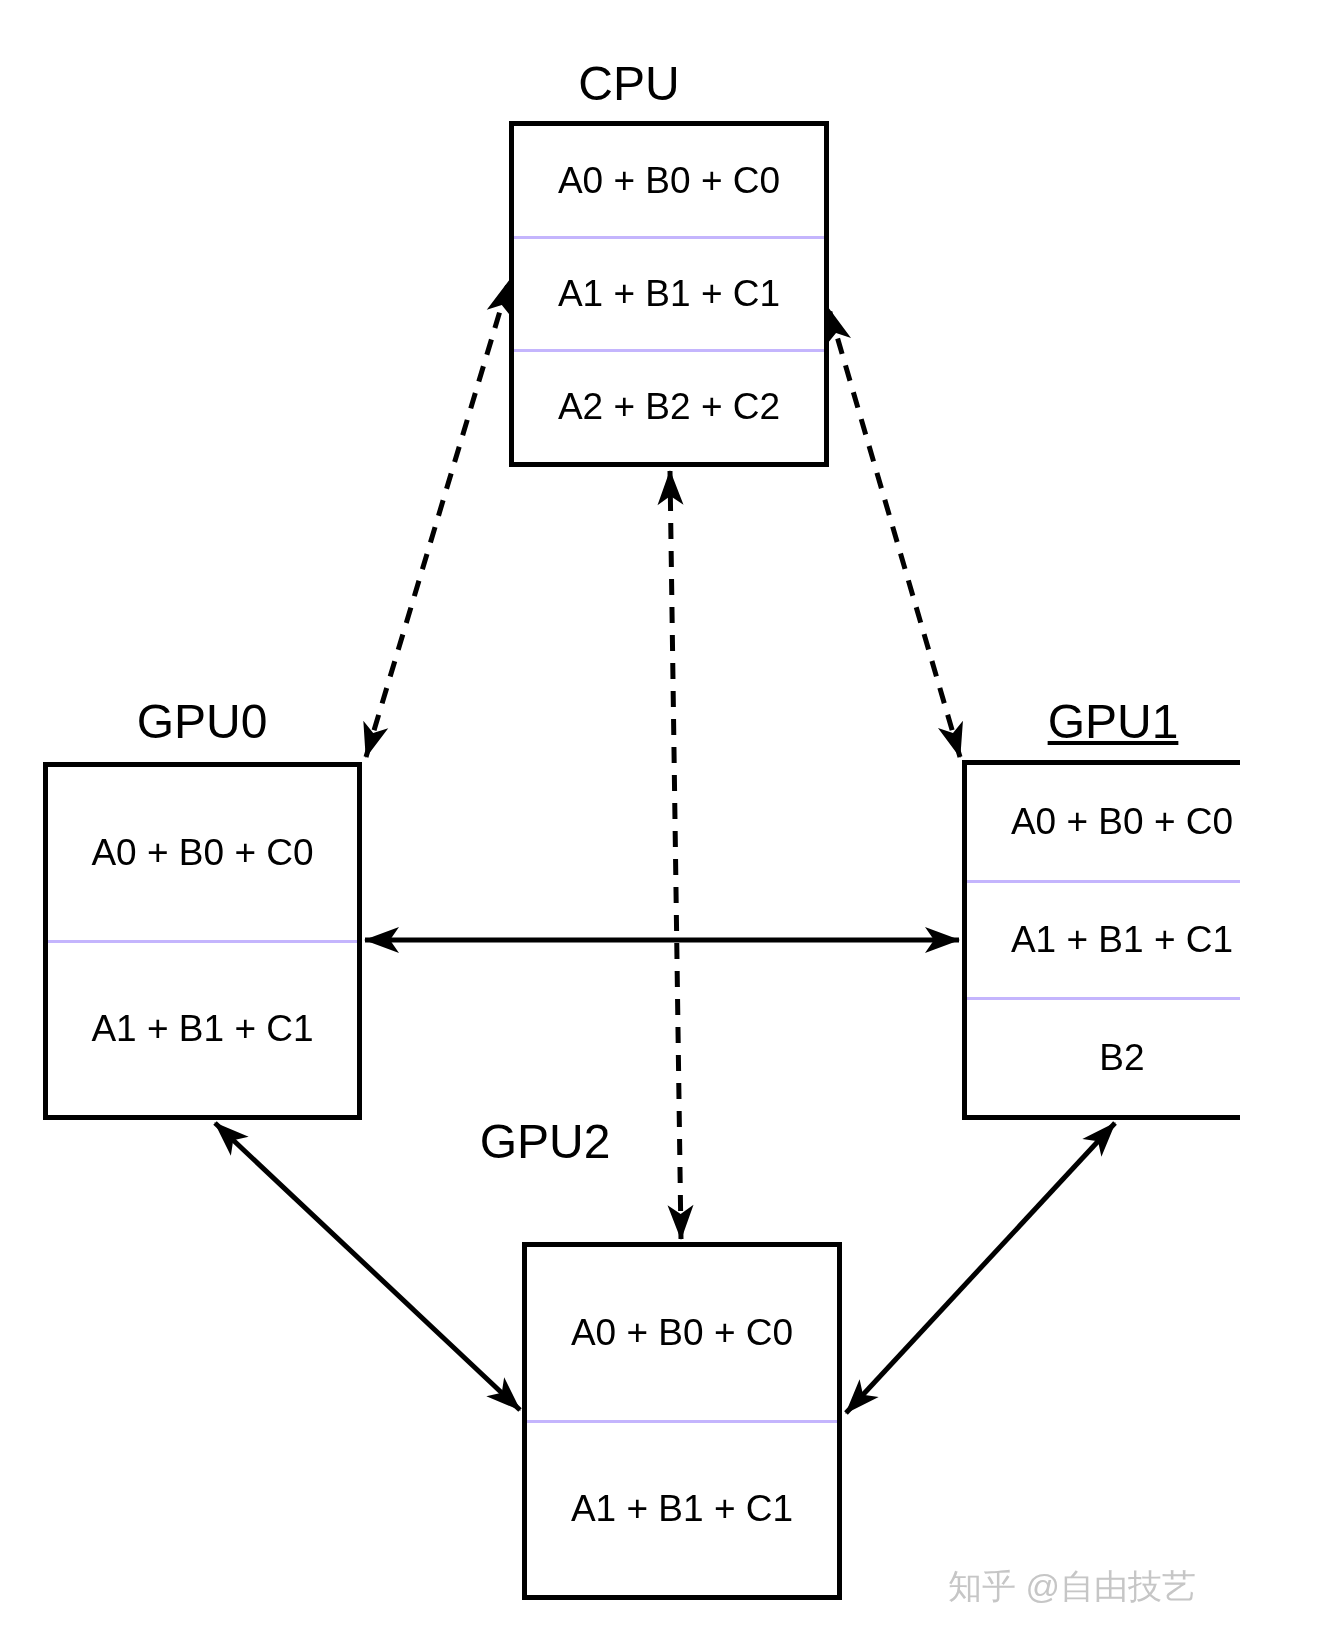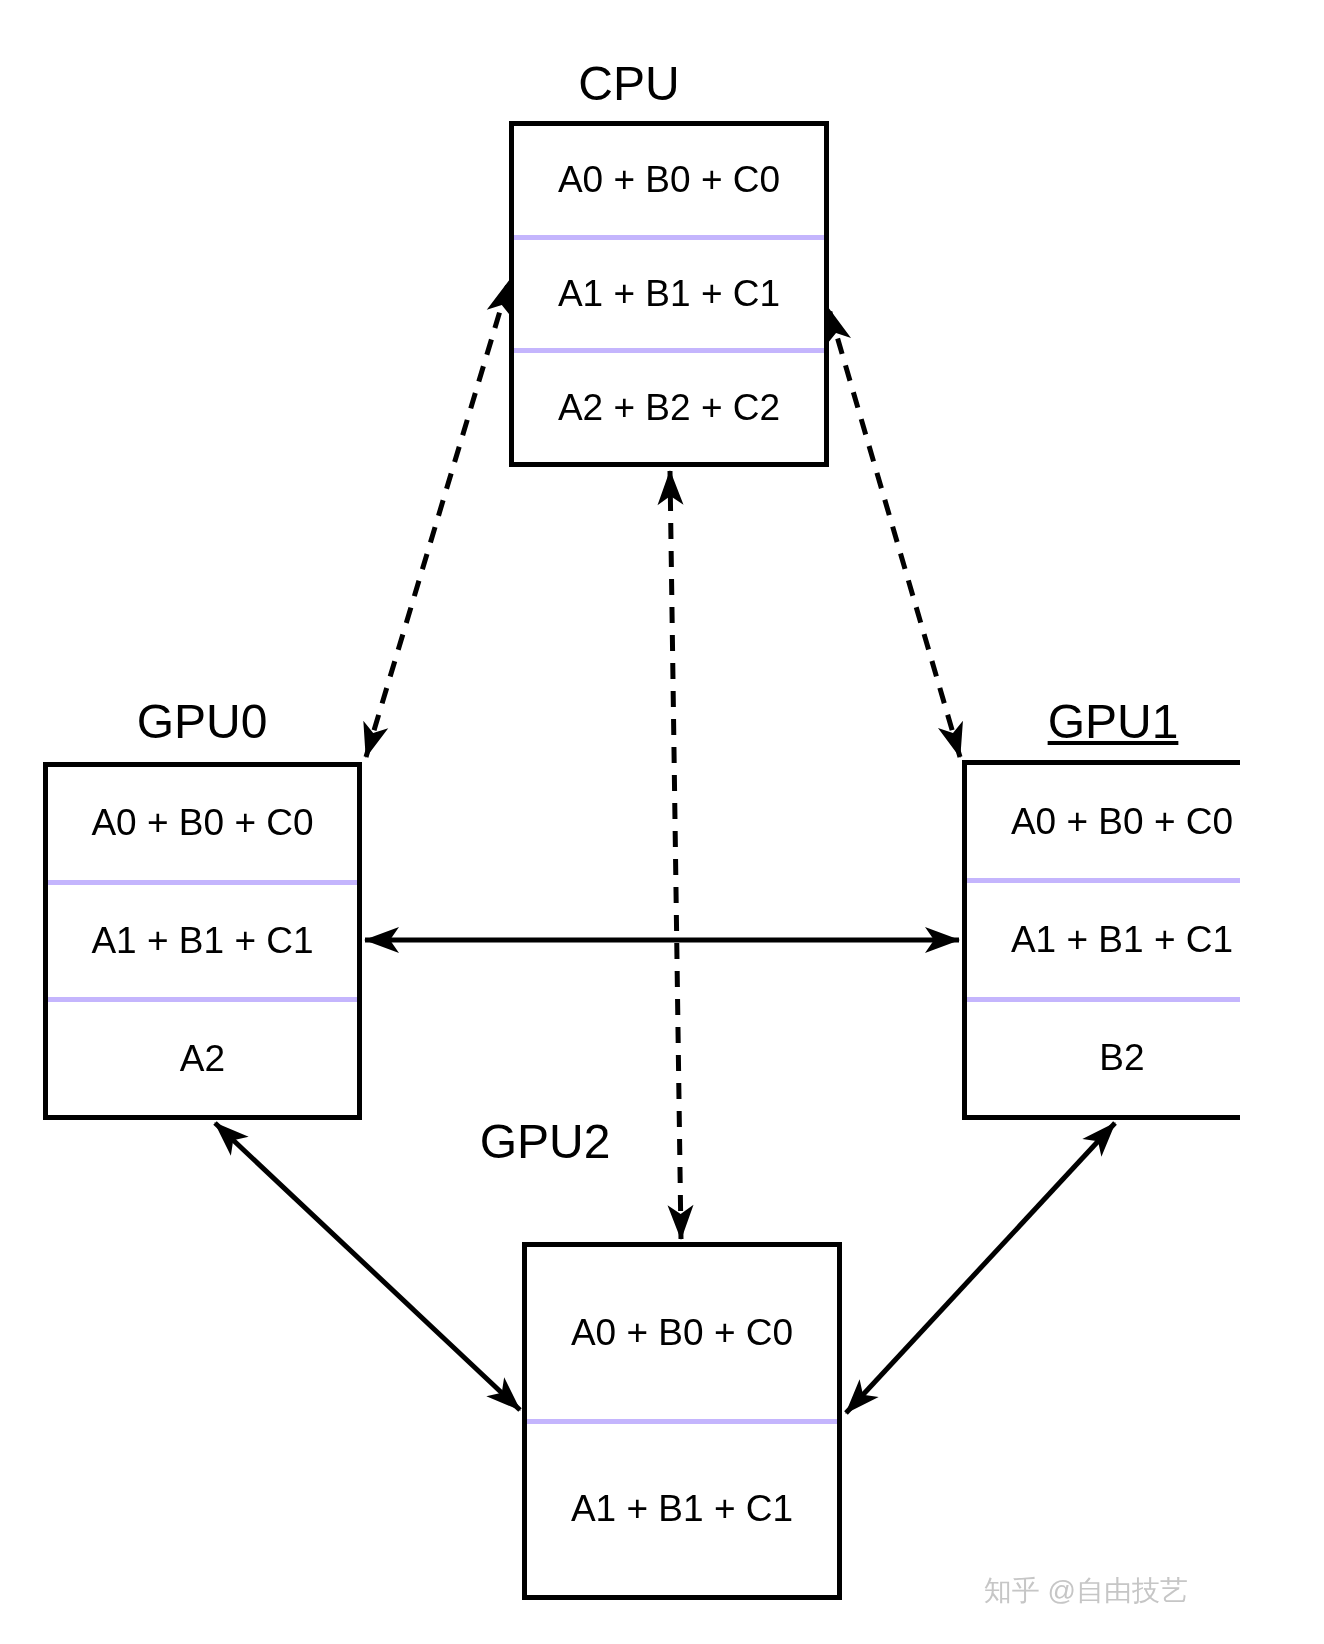--- a/index.html
+++ b/index.html
@@ -35,41 +35,41 @@
   }
   .box .row {
     flex: 1 1 0;
     display: flex;
     align-items: center;
     justify-content: center;
     font-size: 37px;
     white-space: nowrap;
   }
   .box .row + .row {
-    border-top: 5px solid #c4b5fd;
+    border-top: 3px solid #c4b5fd;
   }
   svg.arrows {
     position: absolute;
     left: 0;
     top: 0;
     pointer-events: none;
   }
   svg.arrows line {
     stroke: #000000;
     stroke-width: 5;
     fill: none;
   }
   svg.arrows line.dashed {
     stroke-dasharray: 16 12;
   }
   .watermark {
     position: absolute;
-    right: 52px;
+    right: 44px;
     bottom: 34px;
-    font-size: 28px;
+    font-size: 34px;
     color: #c6c6c6;
     text-shadow: 2px 2px 1px #ffffff;
     white-space: nowrap;
   }
 </style>
 </head>
 <body>
 
 <div class="canvas">
 
@@ -77,21 +77,20 @@
   <div class="box" style="left:509px; top:121px; width:320px; height:346px;">
     <div class="row">A0 + B0 + C0</div>
     <div class="row">A1 + B1 + C1</div>
     <div class="row">A2 + B2 + C2</div>
   </div>
 
   <div class="node-label" style="left:161px; top:696px;margin-left:41px;">GPU0</div>
   <div class="box" style="left:43px; top:762px; width:319px; height:358px;">
     <div class="row">A0 + B0 + C0</div>
     <div class="row">A1 + B1 + C1</div>
-    <div class="row">A2</div>
   </div>
 
   <div class="node-label" style="left:1113px; top:696px;text-decoration:underline;">GPU1</div>
   <div class="box" style="left:962px; top:760px; width:320px; height:360px;">
     <div class="row">A0 + B0 + C0</div>
     <div class="row">A1 + B1 + C1</div>
     <div class="row">B2</div>
   </div>
 
   <div class="node-label" style="left:545px; top:1116px;">GPU2</div>

